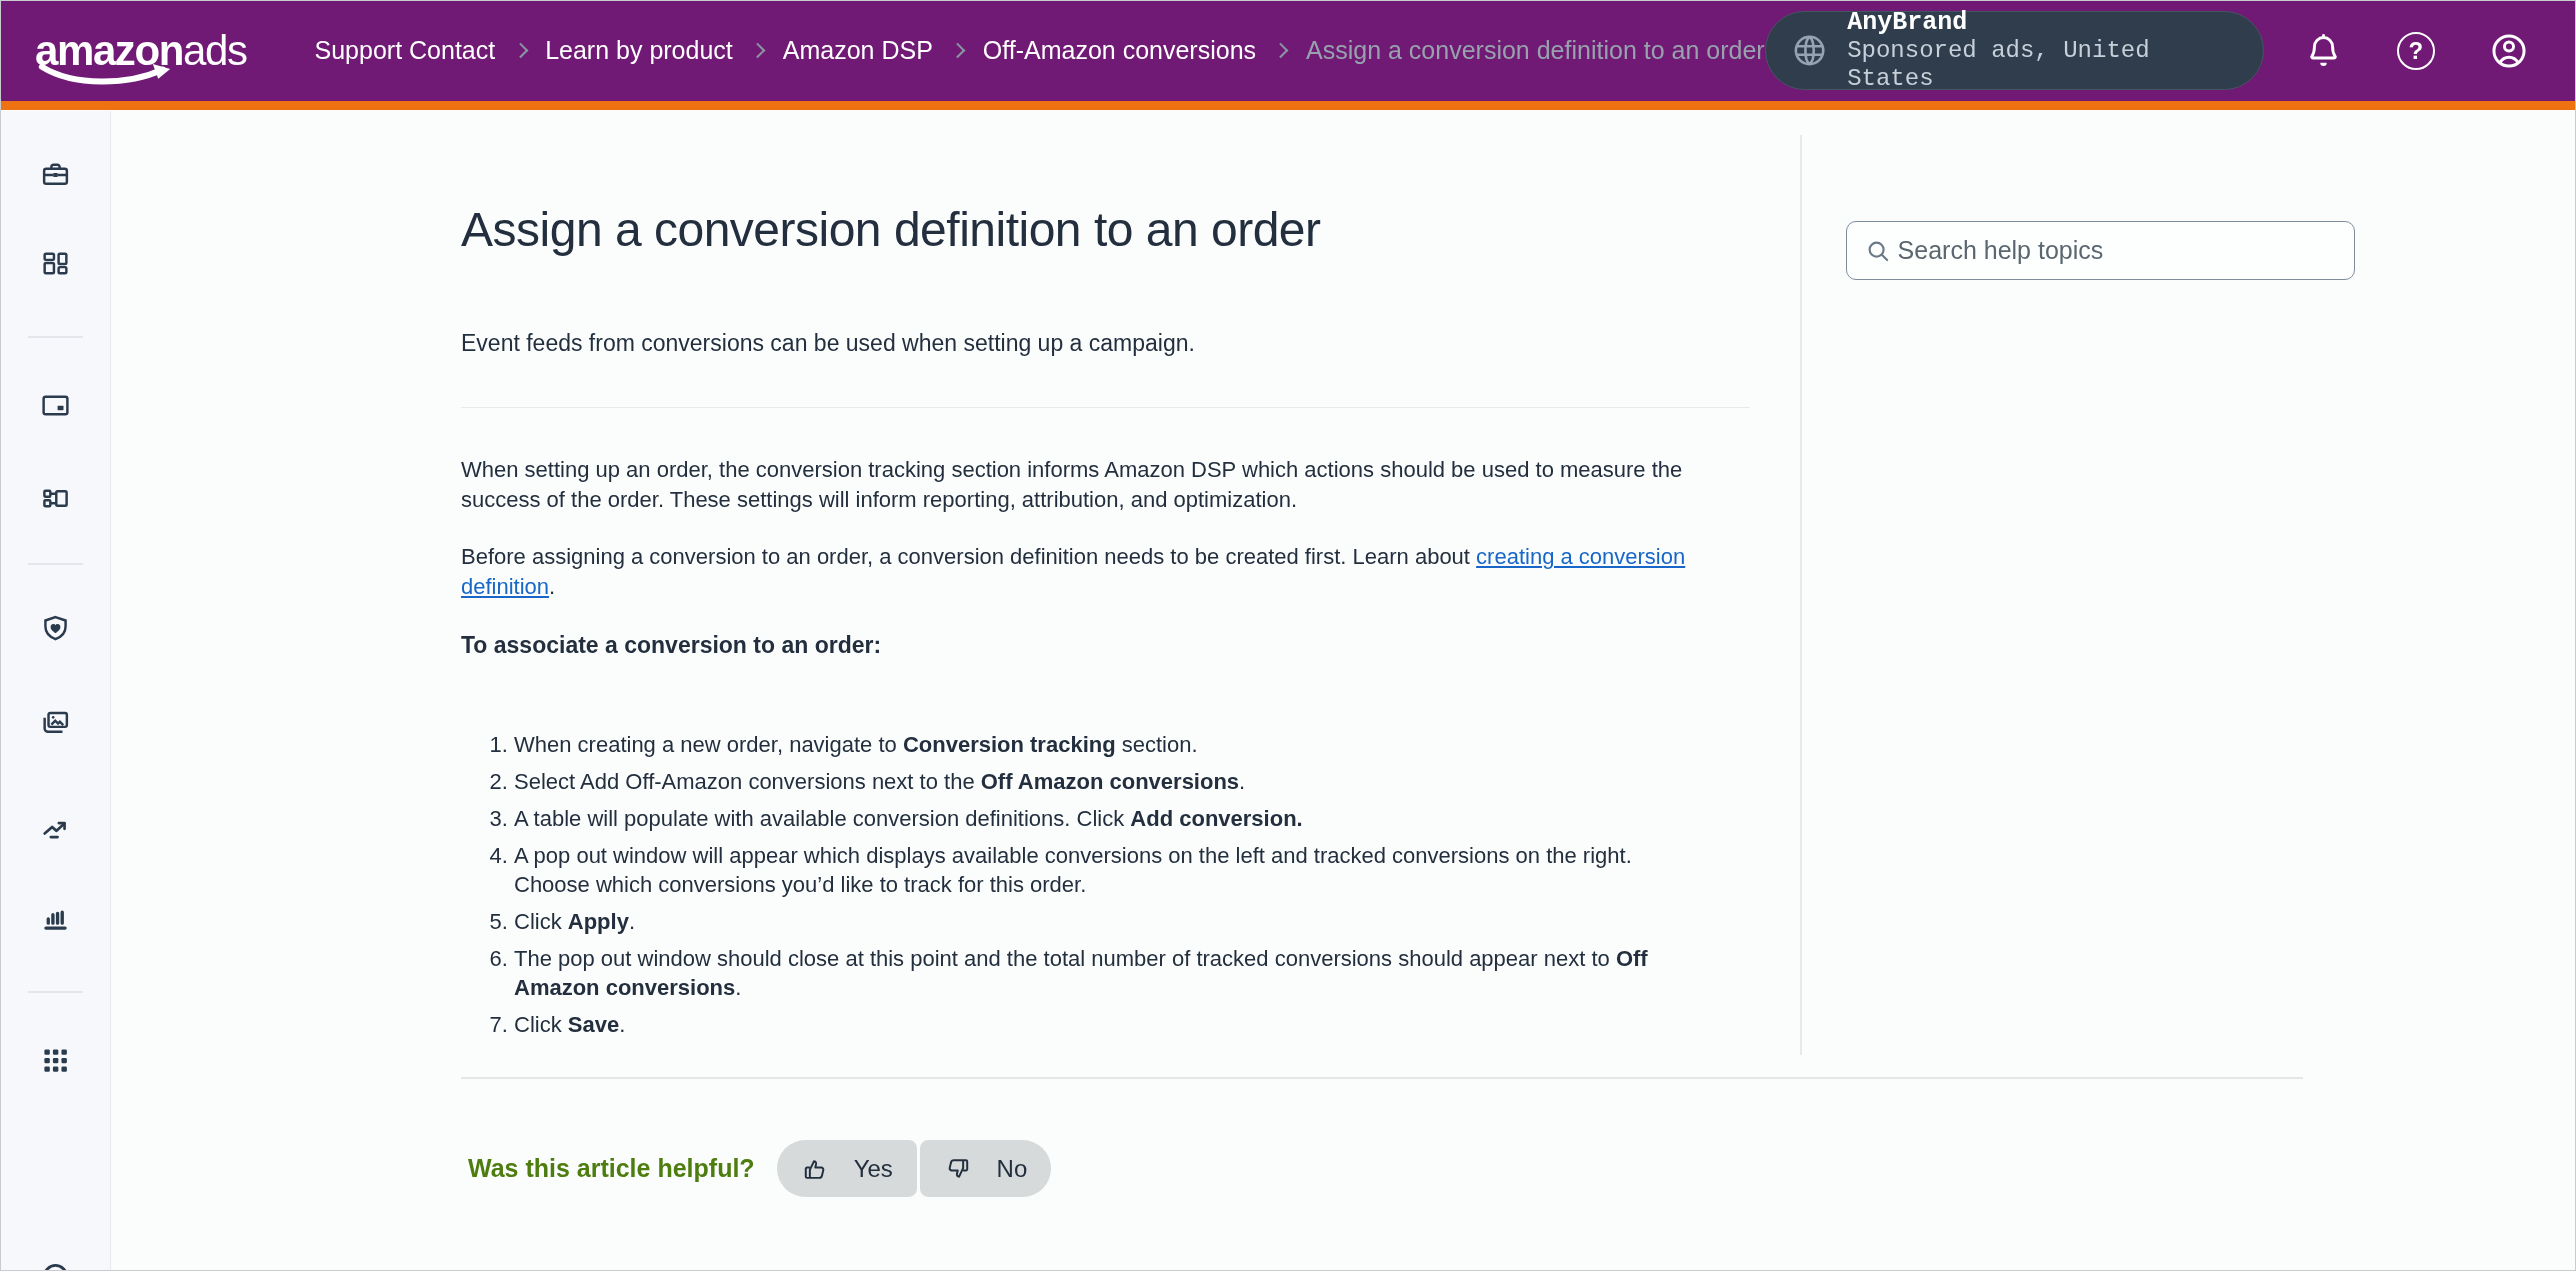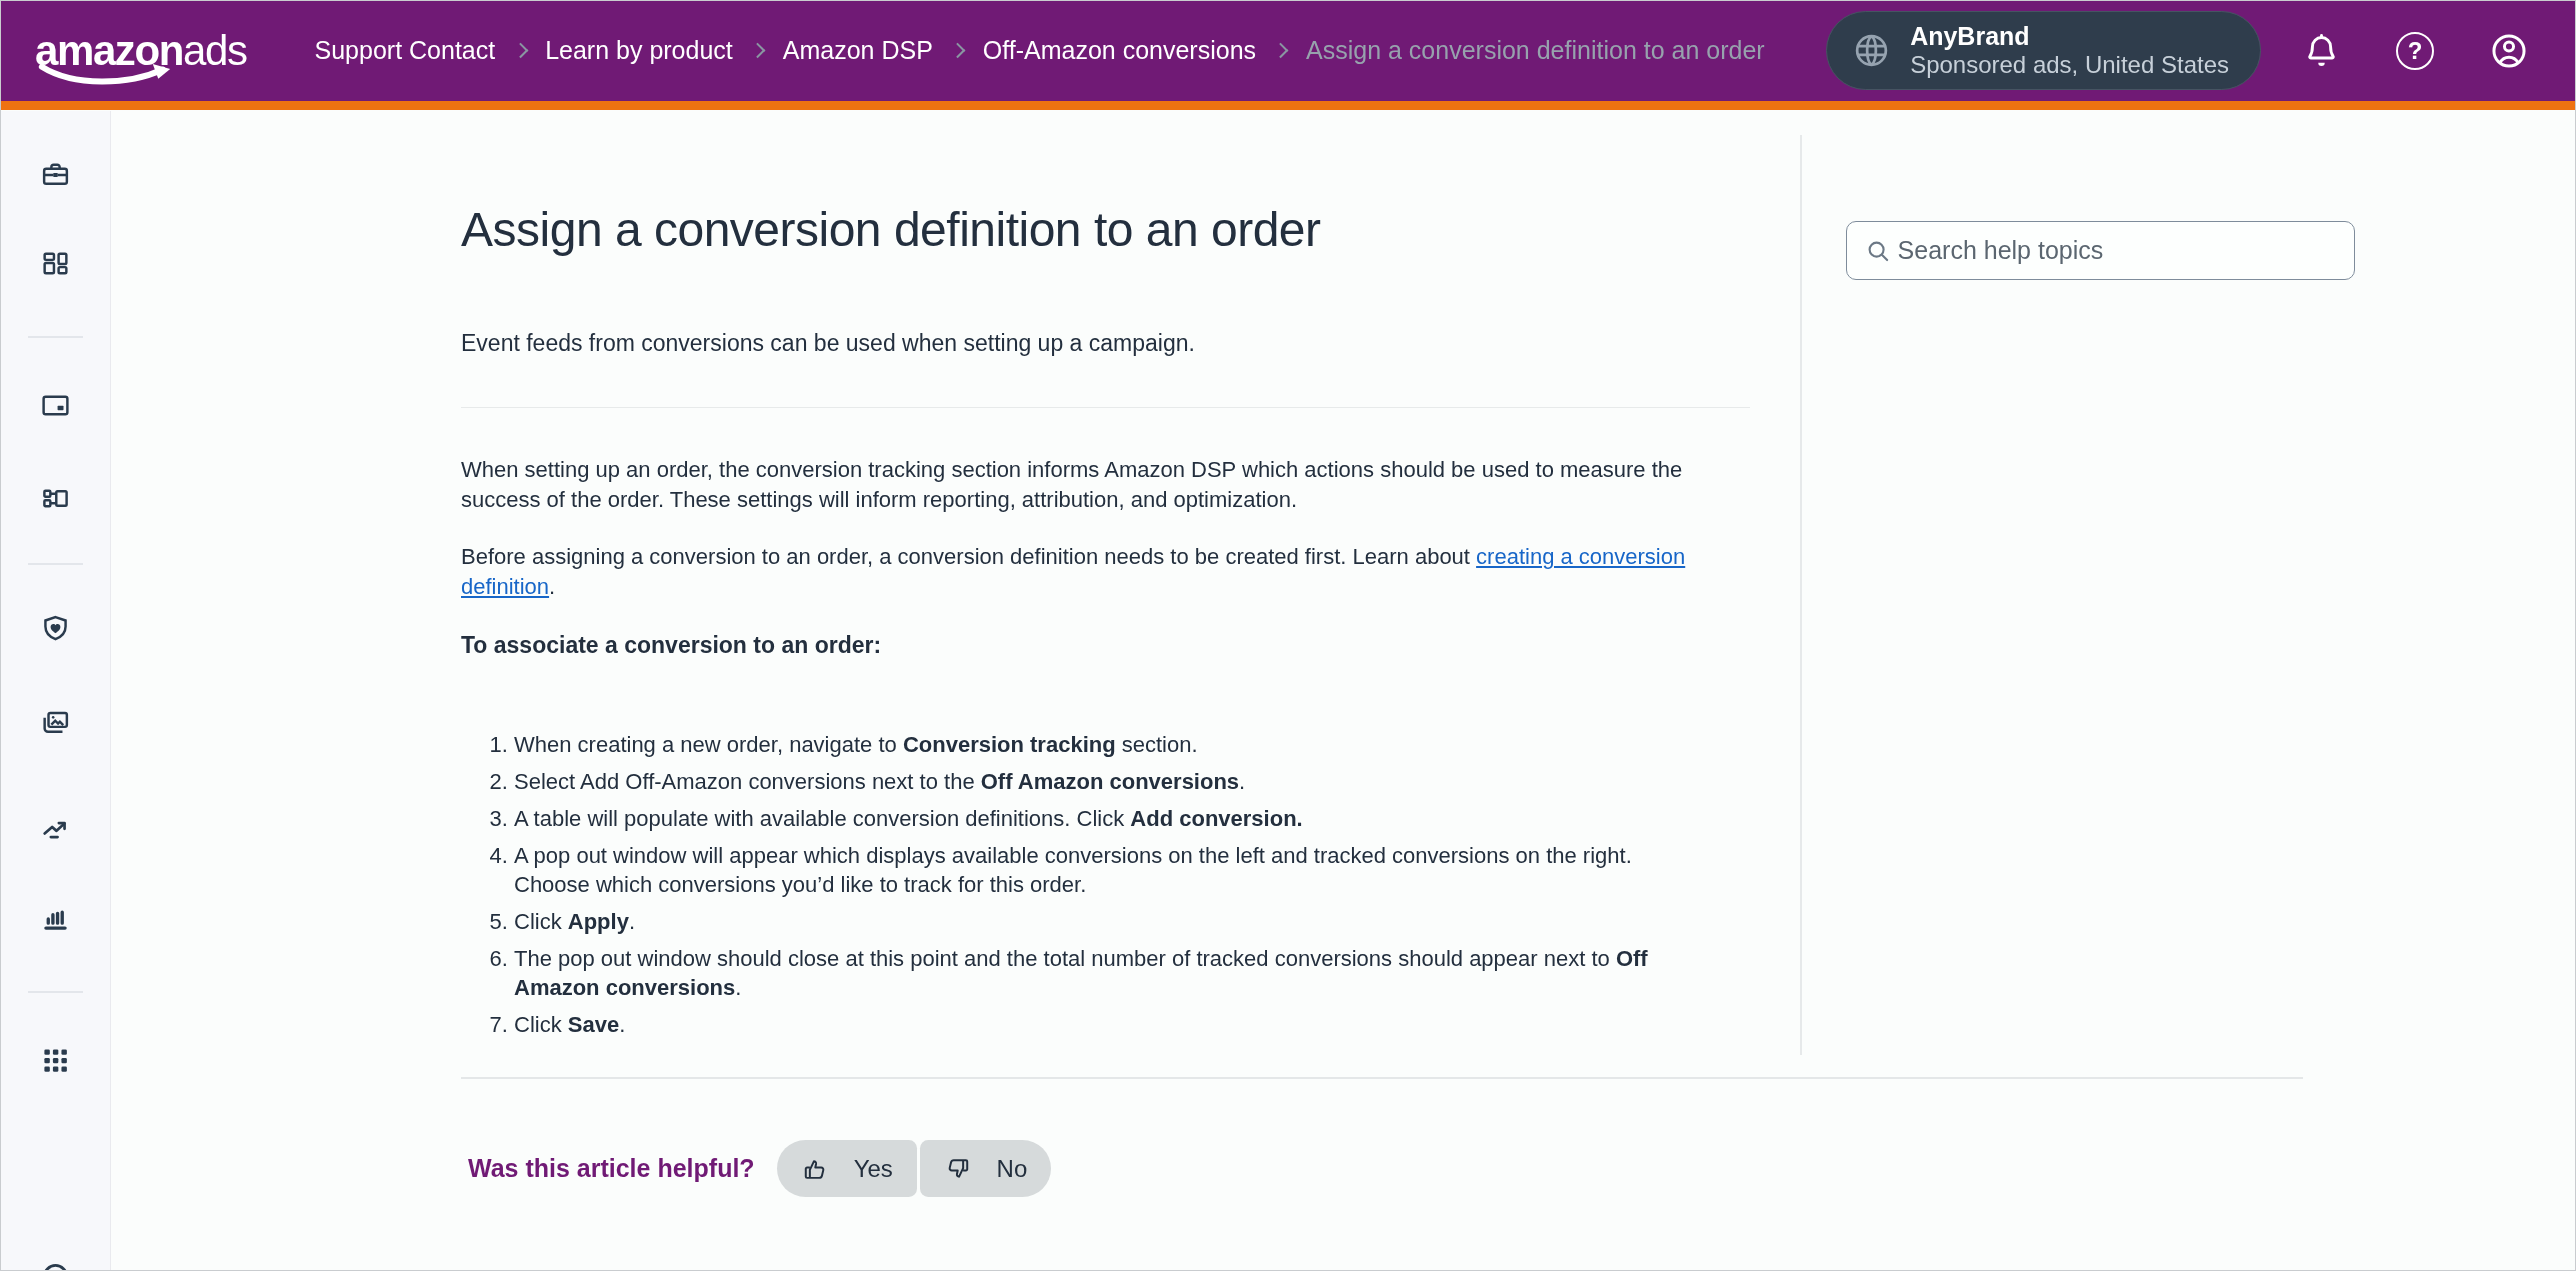--- a/index.html
+++ b/index.html
@@ -17,21 +17,21 @@
   .logo .lg-a{font-weight:700;}
   .logo .lg-b{font-weight:400;}
   .logo svg{position:absolute;left:1.8px;bottom:-14.8px;}
   .breadcrumbs{margin-left:68px;display:flex;align-items:center;font-size:25px;white-space:nowrap;}
   .crumb{color:#FFFFFF;cursor:pointer;}
   .crumb.current{color:#97A2AD;cursor:default;}
   .crumb-sep{display:inline-block;width:9.2px;height:9.2px;border-top:2.8px solid #8A96A2;
     border-right:2.8px solid #8A96A2;transform:rotate(45deg);margin:0 19.4px;}
   .nav-right{margin-left:auto;display:flex;align-items:center;}
   .account-chip{height:79px;border-radius:40px;background:#2F3D4C;border:1.8px solid #465462;
-    display:flex;align-items:center;gap:18.4px;padding:0 31px 0 24px;cursor:pointer;box-sizing:border-box;}
+    display:flex;align-items:center;gap:18.4px;padding:0 31px 0 24px;cursor:pointer;box-sizing:border-box;font-family:Liberation Mono, monospace;}
   .chip-brand{font-size:25px;font-weight:700;color:#fff;line-height:29px;}
   .chip-scope{font-size:24px;color:#C7D0D9;line-height:28px;}
   .nav-icon-btn{background:none;border:none;padding:0;margin-left:52px;cursor:pointer;
     width:42px;height:42px;display:flex;align-items:center;justify-content:center;}
   .nav-icon-btn:first-of-type{margin-left:39px;}
 
   
   .sidebar{position:absolute;left:0;top:111px;width:111px;height:1161px;background:#F7F8FB;
     border-right:0.9px solid #E9EAEE;box-sizing:border-box;overflow:hidden;}
   .side-btn{position:absolute;left:40px;width:31px;height:31px;background:none;border:none;padding:0;cursor:pointer;color:#2A3B4D;}
@@ -49,21 +49,21 @@
   .inline-link{color:#1766C8;text-decoration:underline;cursor:pointer;}
   .steps-intro{margin:29.5px 0 0;font-size:23px;line-height:29.5px;font-weight:700;}
   .steps{margin:70px 0 0;padding:0 0 0 45px;font-size:22px;line-height:29px;width:1185px;}
   .steps li{margin:8px;}
 
   .footer-divider{position:absolute;left:461px;top:1077px;width:1842px;height:1.8px;background:#E4E7E8;}
   .rail-divider{position:absolute;left:1800px;top:135px;width:1.8px;height:920px;background:#E6E9EA;}
 
   
   .feedback{position:absolute;left:468px;top:1140px;height:57px;display:flex;align-items:center;gap:22px;}
-  .feedback-q{font-size:25px;font-weight:700;color:#701a75;}
+  .feedback-q{font-size:25px;font-weight:700;color:#4d7c0f;}
   .fb-group{display:flex;gap:2.8px;}
   .fb-btn{display:flex;align-items:center;gap:25px;background:#D6DADB;border:none;cursor:pointer;
     height:57px;padding:0 24px;font-family:"Liberation Sans",sans-serif;font-size:24px;color:#232F3E;}
   .fb-btn.yes{border-radius:29px 8.3px 8.3px 29px;}
   .fb-btn.no{border-radius:8.3px 29px 29px 8.3px;}
 
   
   .help-rail{position:absolute;left:1846px;top:221px;width:509px;}
   .searchbox{height:59px;border:1.8px solid #7E8C9B;border-radius:10px;background:#FDFFFE;
     display:flex;align-items:center;gap:4px;padding:0 16.6px;box-sizing:border-box;cursor:text;}

